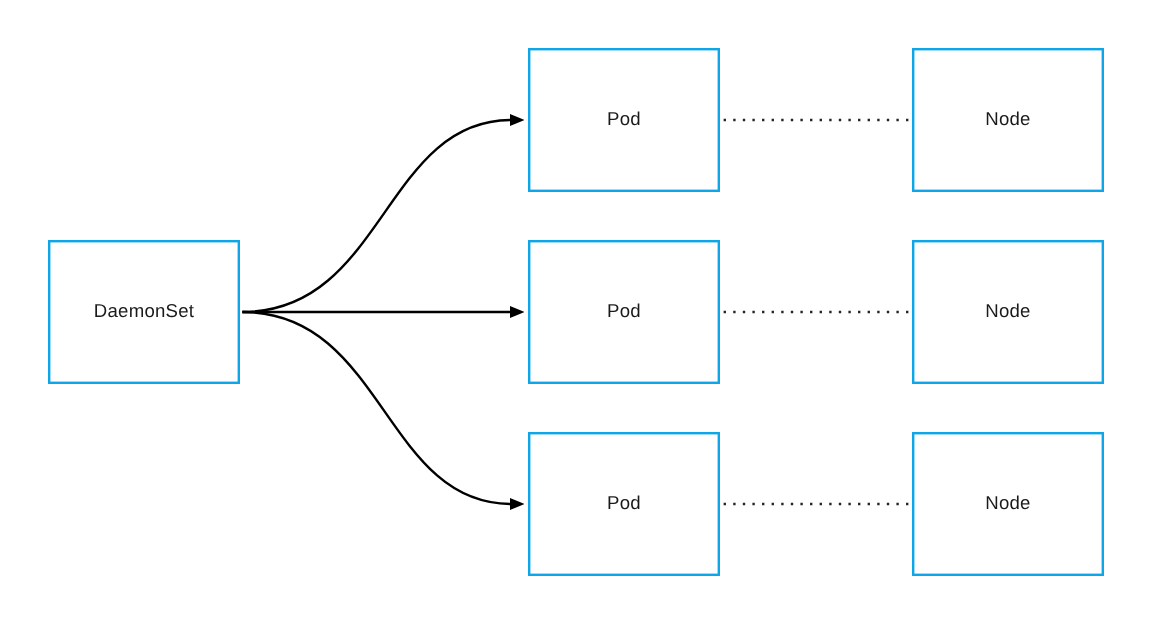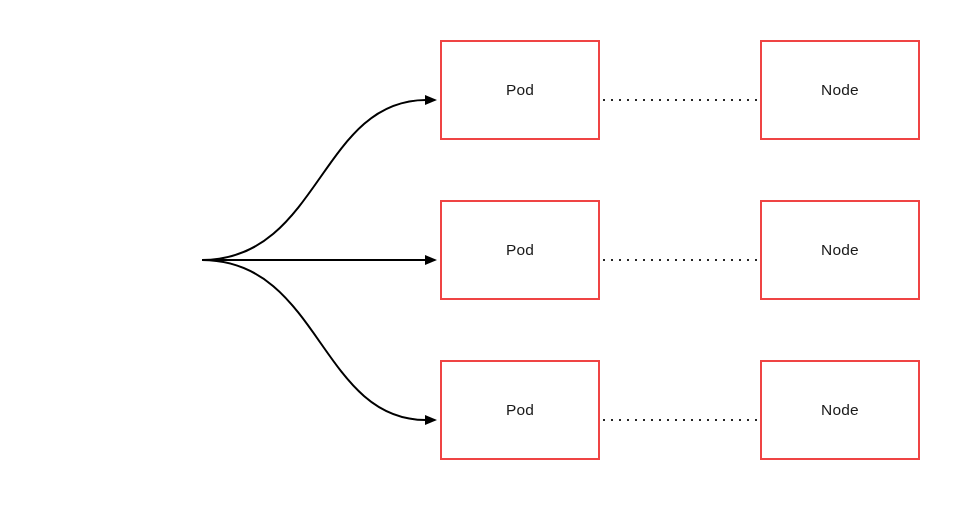--- a/index.html
+++ b/index.html
@@ -29,23 +29,23 @@
   }
   .dotted-edge {
     fill: none;
     stroke: #262626;
     stroke-width: 2;
     stroke-dasharray: 2 6;
   }
   .box {
     position: absolute;
     width: 160px;
-    height: 100px;
+    height: 120px;
     box-sizing: border-box;
-    border: 2px solid #ef4444;
+    border: 2px solid #0ea5e9;
     background: #ffffff;
     display: flex;
     align-items: center;
     justify-content: center;
   }
   .box-label {
     font-size: 15.5px;
     color: #1a1a1a;
     letter-spacing: 0.2px;
   }
@@ -71,20 +71,23 @@
 
     <path class="arrow-edge" marker-end="url(#arrowhead)" d="M 202 260 C 320 260 320 100 426 100"></path>
     <path class="arrow-edge" marker-end="url(#arrowhead)" d="M 202 260 L 426 260"></path>
     <path class="arrow-edge" marker-end="url(#arrowhead)" d="M 202 260 C 320 260 320 420 426 420"></path>
 
     <line class="dotted-edge" x1="603" y1="100" x2="757" y2="100"></line>
     <line class="dotted-edge" x1="603" y1="260" x2="757" y2="260"></line>
     <line class="dotted-edge" x1="603" y1="420" x2="757" y2="420"></line>
   </svg>
 
+  <div class="box daemonset-box">
+    <span class="box-label">DaemonSet</span>
+  </div>
 
   <div class="box pod-box-1">
     <span class="box-label">Pod</span>
   </div>
   <div class="box pod-box-2">
     <span class="box-label">Pod</span>
   </div>
   <div class="box pod-box-3">
     <span class="box-label">Pod</span>
   </div>

